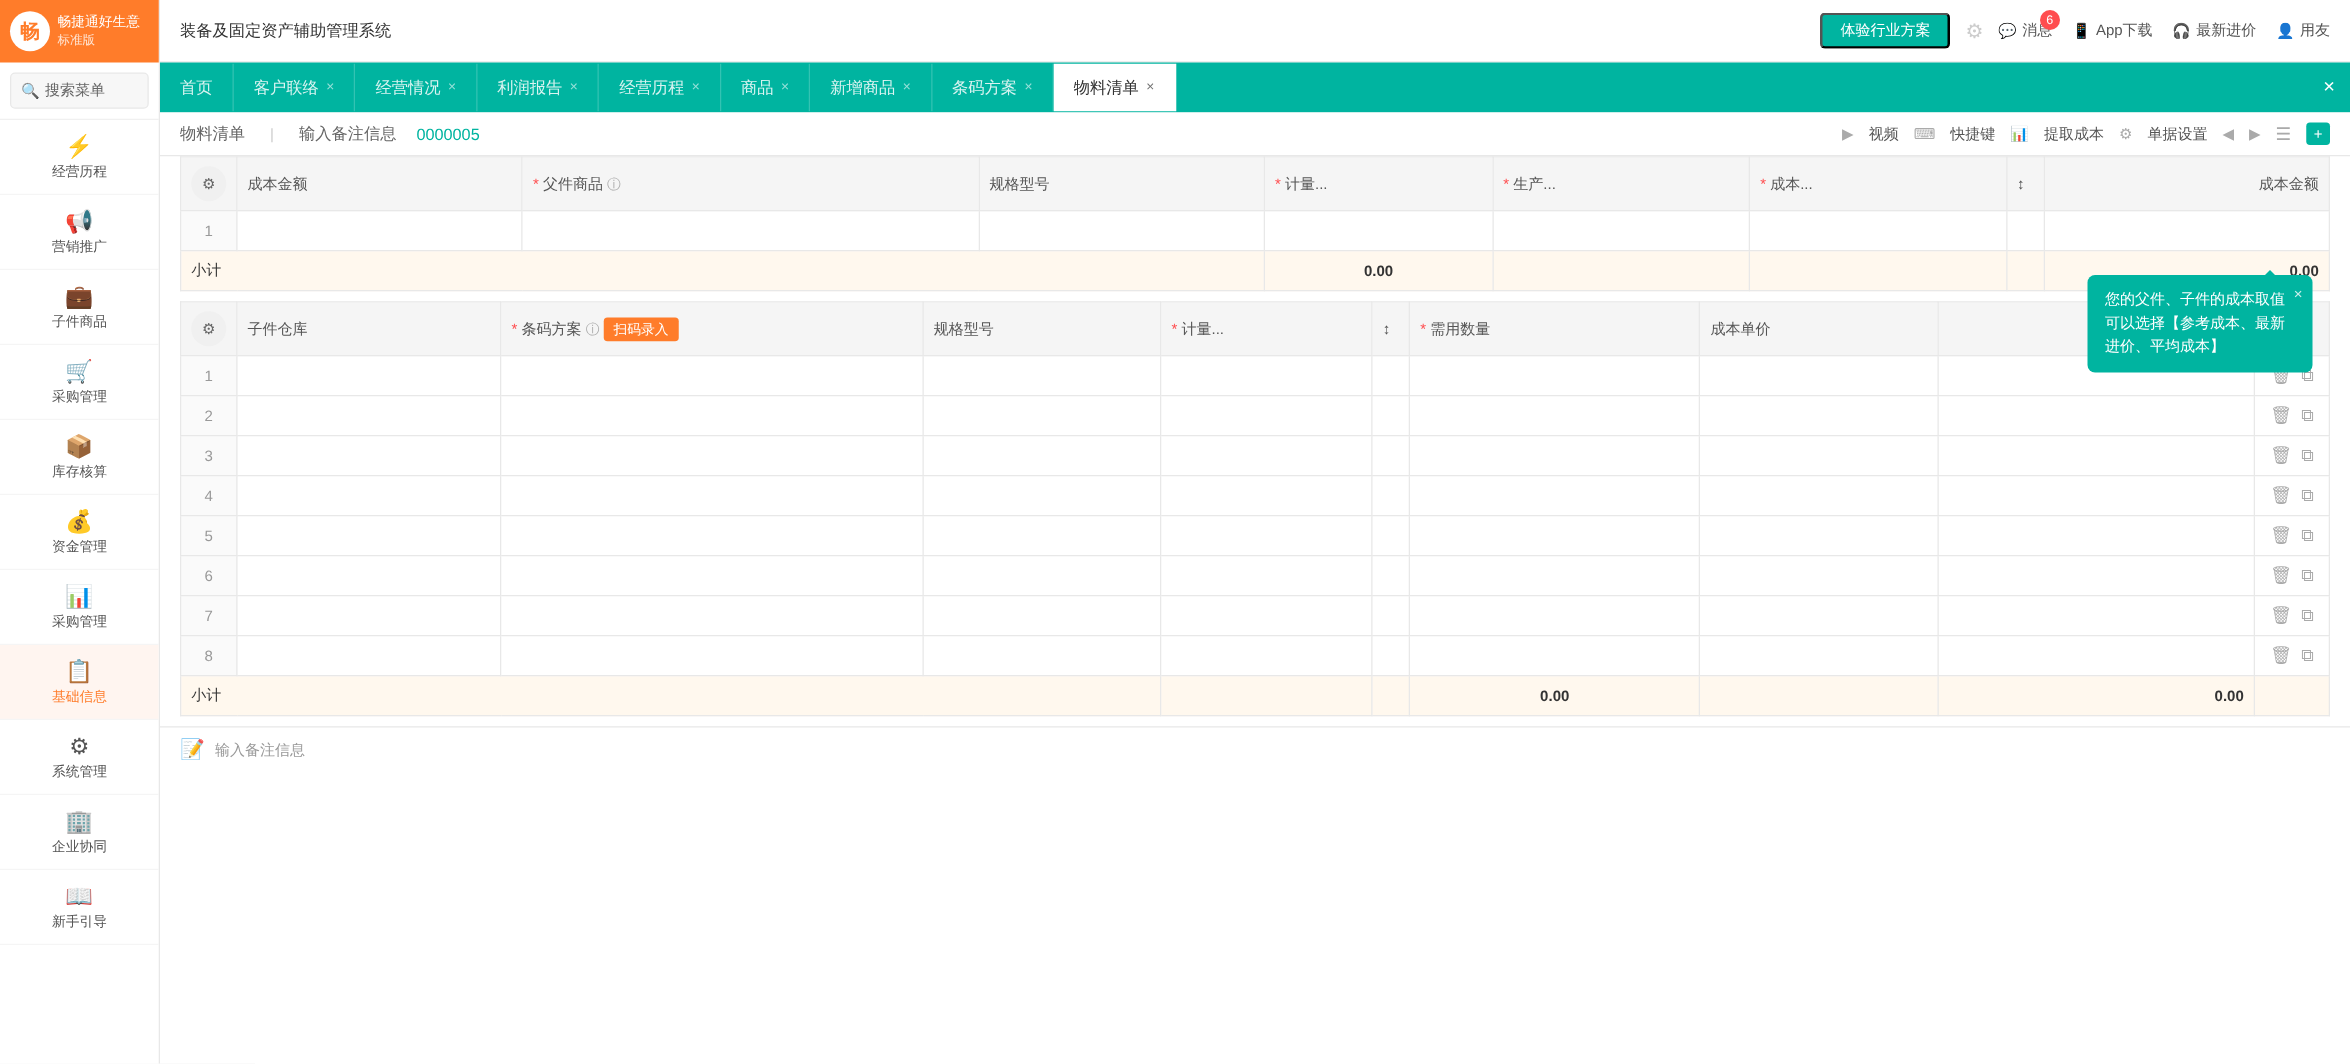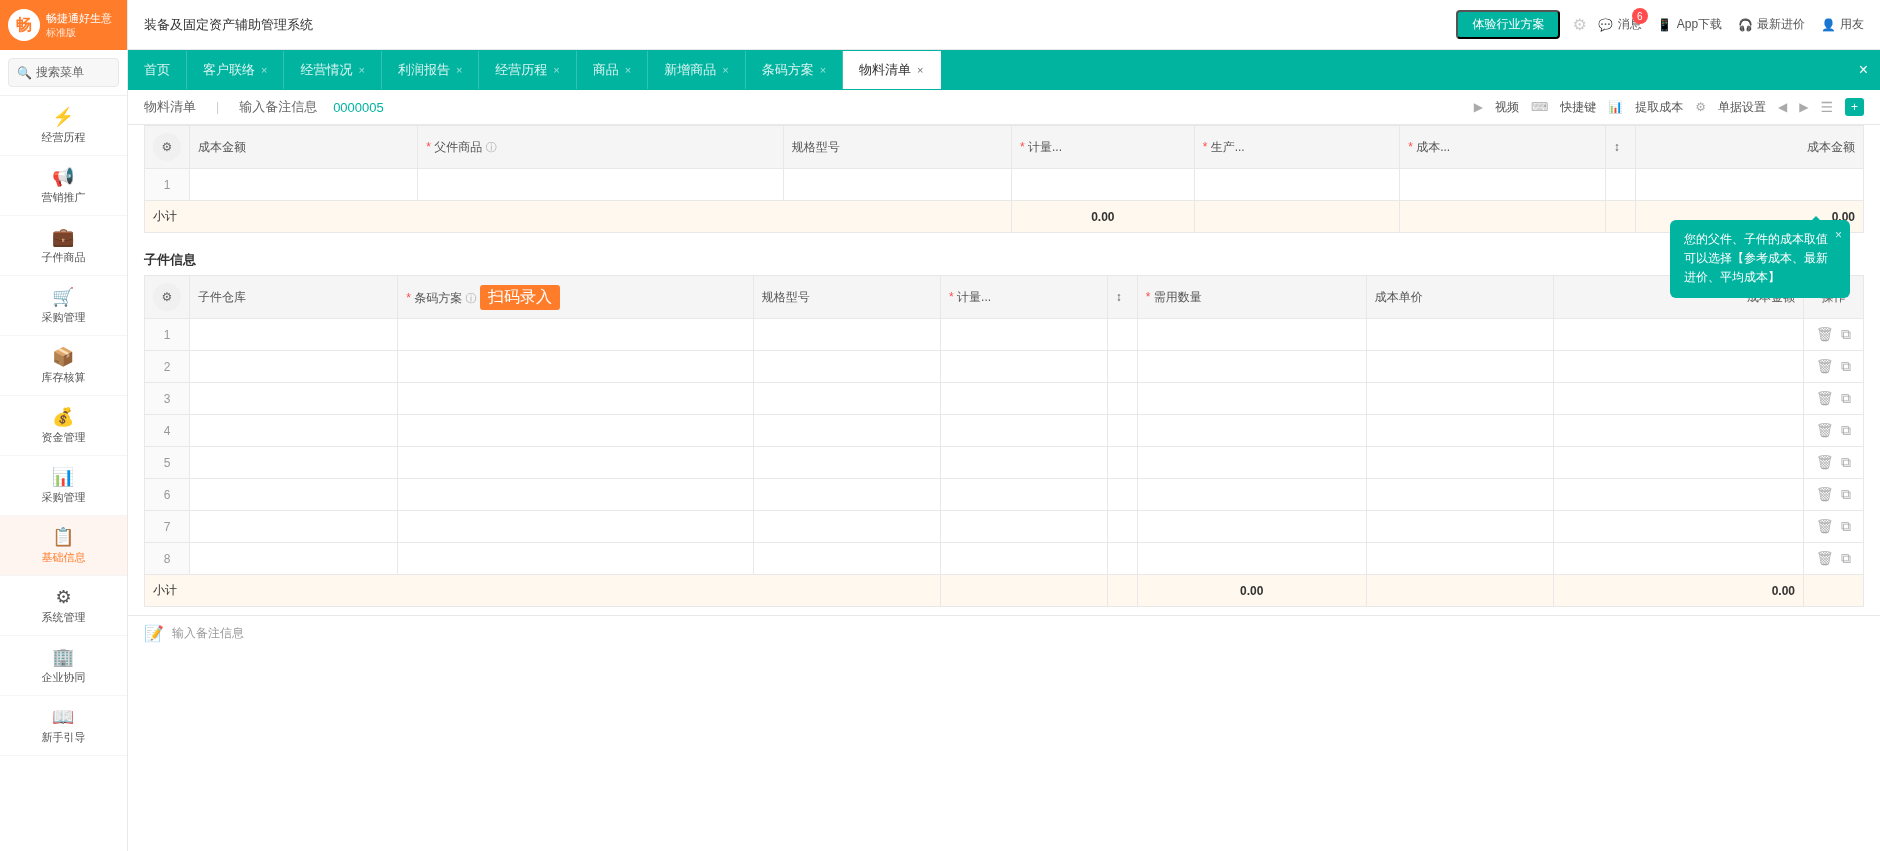--- a/index.html
+++ b/index.html
@@ -268,21 +268,21 @@
       width: 40px;
       background: #fafafa;
     }
     .required-star { color: #ff4d4f; }
     .scan-btn {
       background: #ff7c2a;
       color: white;
       border: none;
       padding: 2px 8px;
       border-radius: 3px;
-      font-size: 16px;
+      font-size: 11px;
       cursor: pointer;
     }
     .settings-icon {
       width: 28px;
       height: 28px;
       background: #f0f0f0;
       border-radius: 50%;
       display: flex;
       align-items: center;
       justify-content: center;
@@ -552,21 +552,20 @@
             <td></td>
             <td></td>
             <td></td>
             <td style="text-align:right;font-weight:600;">0.00</td>
           </tr>
         </tbody>
       </table>
     </div>
 
     <div class="section">
-      <div class="section-title">子件信息</div>
       <table class="data-table">
         <thead>
           <tr>
             <th style="width:40px;">
               <div class="settings-icon">⚙</div>
             </th>
             <th style="min-width:100px;">
               <span>子件仓库</span>
             </th>
             <th style="min-width:160px;">

